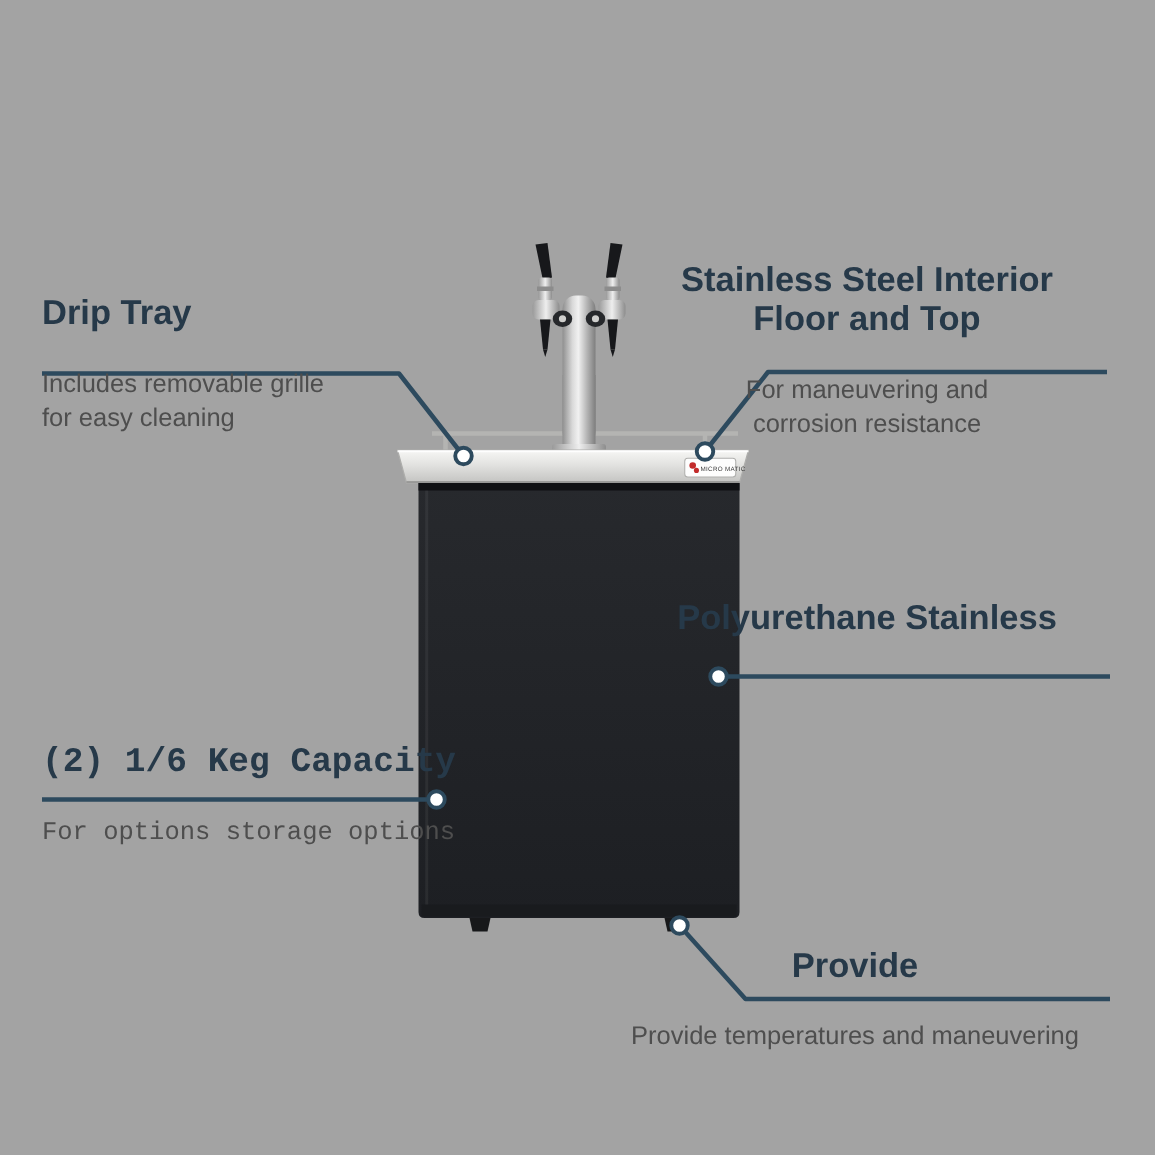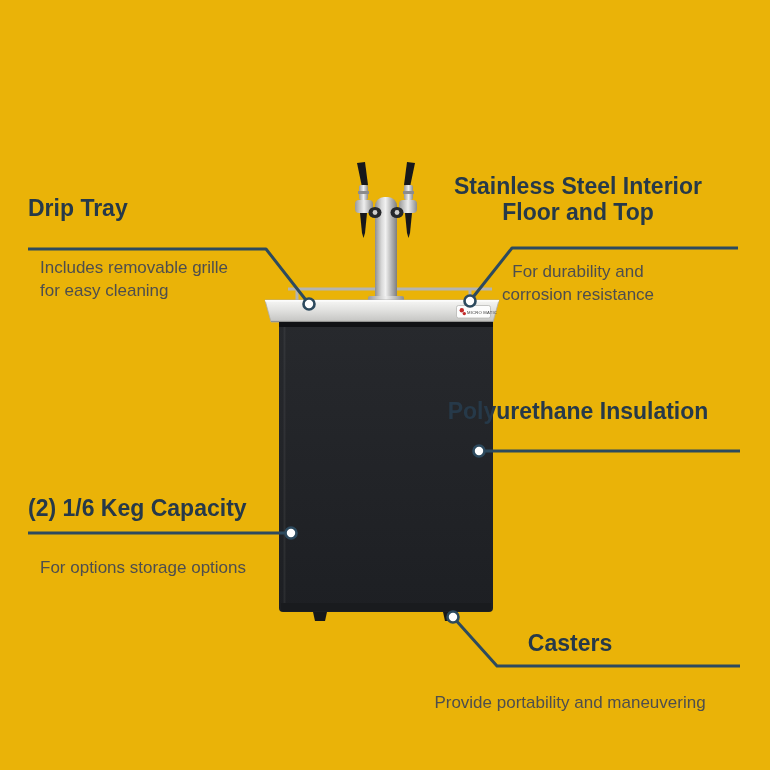--- a/index.html
+++ b/index.html
@@ -1,34 +1,34 @@
 <!DOCTYPE html>
 <html><head>
 <meta charset="utf-8">
 <style>
   html,body{margin:0;padding:0;background:#ffffff;}
   .canvas{
-    position:relative;width:770px;height:770px;background:#eab308;overflow:hidden;
+    position:relative;width:770px;height:770px;background:#a3a3a3;overflow:hidden;
     font-family:"Liberation Sans", sans-serif;
   }
   .figure-svg{position:absolute;left:0;top:0;width:770px;height:770px;}
   .callout{position:absolute;white-space:pre-line;}
   .callout.left{text-align:left;}
   .callout.right{text-align:center;}
   .callout h2{
     margin:0 0 5px 0;font-size:23px;line-height:26px;font-weight:700;
     color:#263949;letter-spacing:0;white-space:pre-line;
   }
   .callout p{
-    margin:12px;font-size:17px;line-height:23px;font-weight:400;color:#4e4e4e;white-space:pre-line;
+    margin:0;font-size:17px;line-height:23px;font-weight:400;color:#4e4e4e;white-space:pre-line;
   }
   .co-drip{left:28px;top:177px;width:300px;}
   .co-stainless{right:32px;top:155px;width:320px;}
   .co-insulation{right:32px;top:380px;width:320px;}
-  .co-keg{left:28px;top:477px;width:320px;}
+  .co-keg{left:28px;top:477px;width:320px;font-family:Liberation Mono, monospace;}
   .co-casters{right:30px;top:612px;width:340px;}
 </style>
 </head>
 <body>
 
 <div class="canvas">
 
   <svg class="figure-svg" viewBox="0 0 770 770">
     <defs>
       <linearGradient id="bandGrad" x1="0" y1="0" x2="0" y2="1">
@@ -133,31 +133,31 @@
 
   <div class="callout left co-drip">
     <h2>Drip Tray</h2>
     <p>Includes removable grille
 for easy cleaning</p>
   </div>
 
   <div class="callout right co-stainless">
     <h2>Stainless Steel Interior
 Floor and Top</h2>
-    <p>For durability and
+    <p>For maneuvering and
 corrosion resistance</p>
   </div>
 
   <div class="callout right co-insulation">
-    <h2>Polyurethane Insulation</h2>
+    <h2>Polyurethane Stainless</h2>
   </div>
 
   <div class="callout left co-keg">
     <h2>(2) 1/6 Keg Capacity</h2>
     <p>For options storage options</p>
   </div>
 
   <div class="callout right co-casters">
-    <h2>Casters</h2>
-    <p>Provide portability and maneuvering</p>
+    <h2>Provide</h2>
+    <p>Provide temperatures and maneuvering</p>
   </div>
 
 </div>
 
 </body></html>

